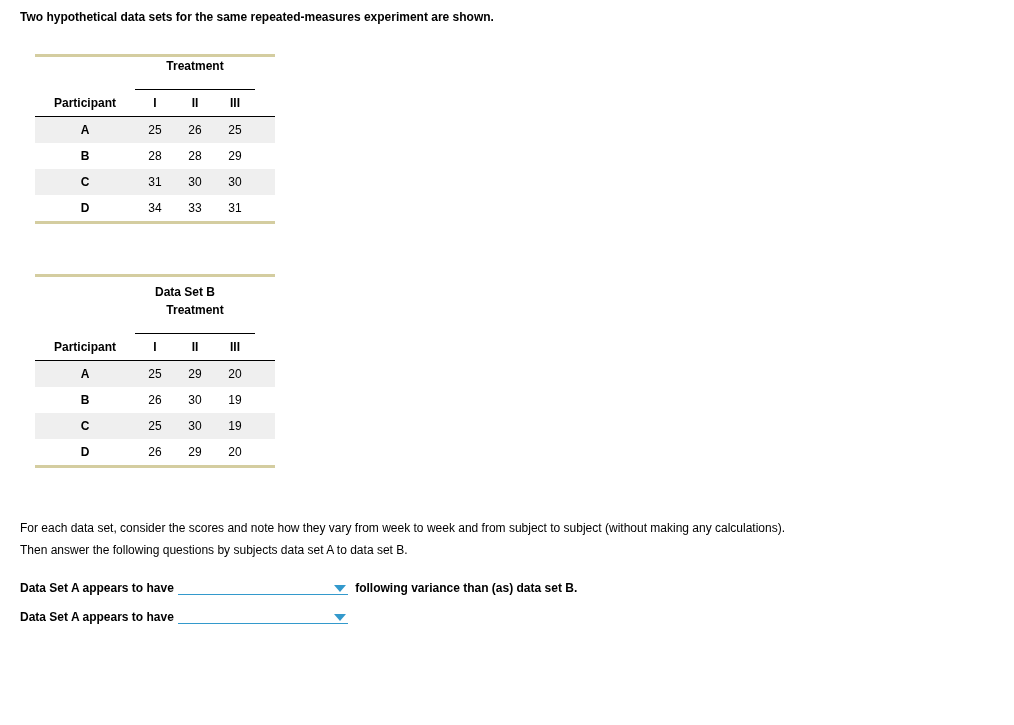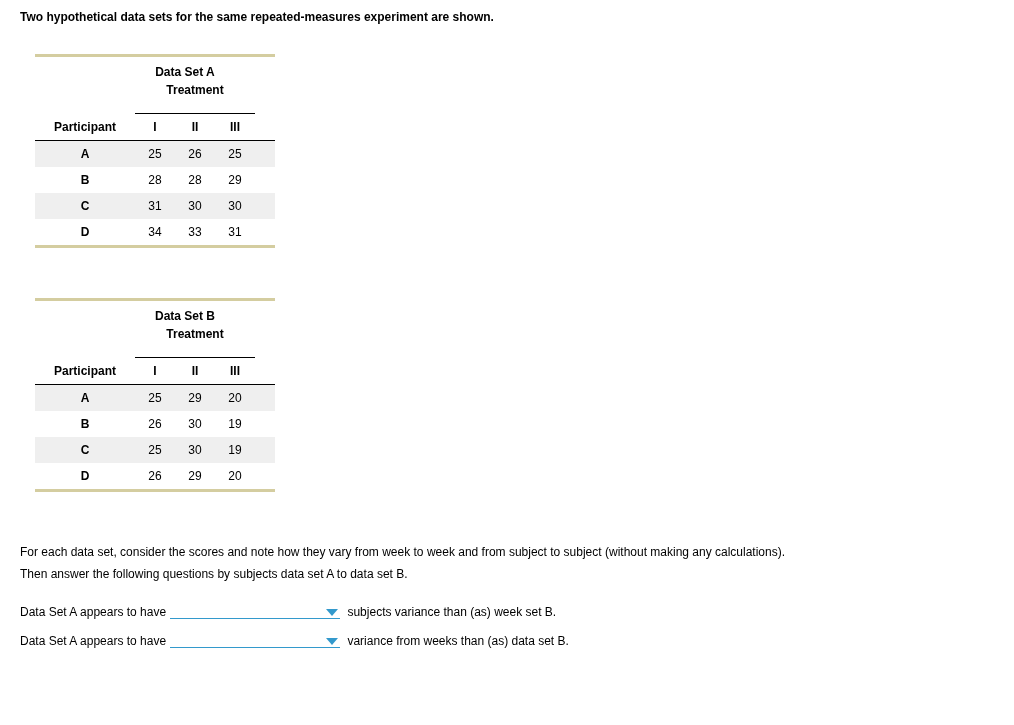--- a/index.html
+++ b/index.html
@@ -73,20 +73,21 @@
       text-align: center;
       padding: 6px 0;
     }
     .question-text {
       margin: 22px 0 20px 0;
       line-height: 1.8;
     }
     .fill-row {
       margin: 15px 0;
       display: flex;
+      font-weight: bold;
     }
     .fill-text {
       white-space: pre;
     }
     .dropdown {
       display: inline-flex;
       align-items: flex-end;
       border-bottom: 1px solid #3399cc;
       width: 170px;
       margin: 0 4px;
@@ -103,21 +104,20 @@
       margin-right: 2px;
     }
   </style>
 </head>
 <body>
 
 <div class="intro">Two hypothetical data sets for the same repeated-measures experiment are shown.</div>
 
 <div class="table-container">
   <div class="thick-border"></div>
-  <div class="dataset-title">Data Set A</div>
   <div class="treatment-header-row">
     <div style="width:100px;"></div>
     <div class="treatment-label">Treatment</div>
   </div>
   <div class="header-row">
     <div class="participant-col">Participant</div>
     <div class="col-header">I</div>
     <div class="col-header">II</div>
     <div class="col-header">III</div>
   </div>
@@ -191,22 +191,21 @@
 <div class="question-text">
   <span>For each data set, consider the scores and note how they vary from week to week and from subject to subject (without making any calculations).</span><br>
   <span>Then answer the following questions by subjects data set A to data set B.</span>
 </div>
 
 <div class="fill-row">
   <span class="fill-text">Data Set A appears to have</span>
   <span class="dropdown">
     <span class="dropdown-arrow"></span>
   </span>
-  <span class="fill-text"> subjects variance than (as) week set B.</span>
+  <span class="fill-text"> following variance than (as) data set B.</span>
 </div>
 
 <div class="fill-row">
   <span class="fill-text">Data Set A appears to have</span>
   <span class="dropdown">
     <span class="dropdown-arrow"></span>
   </span>
-  <span class="fill-text"> variance from weeks than (as) data set B.</span>
 </div>
 
 </body></html>

